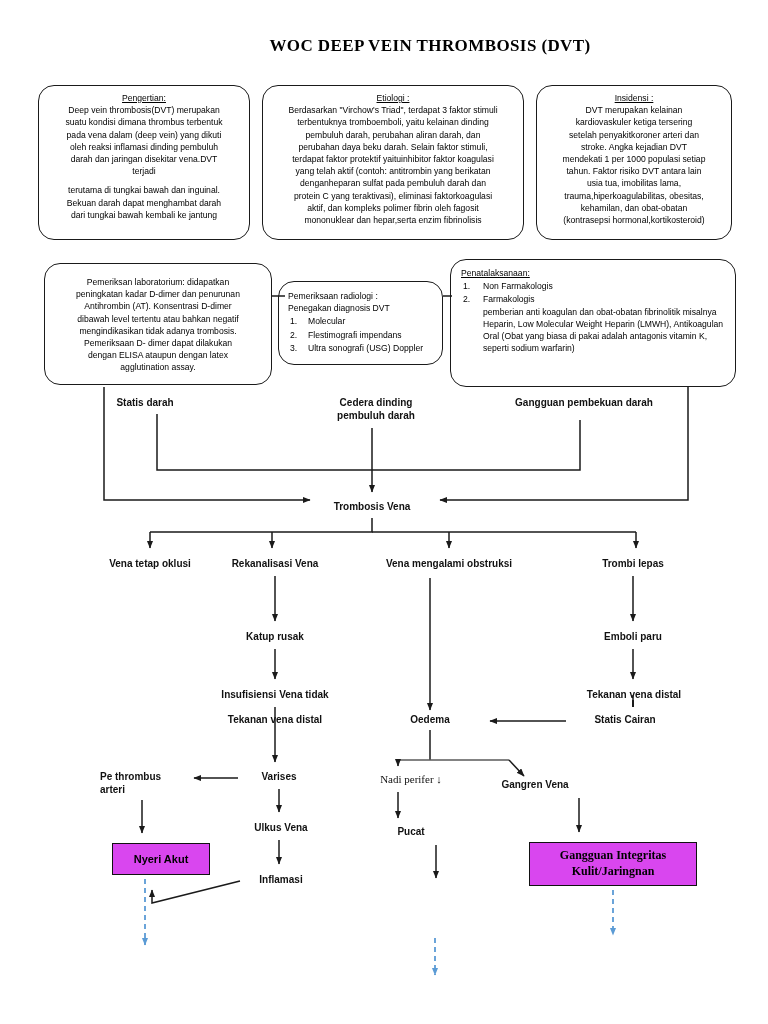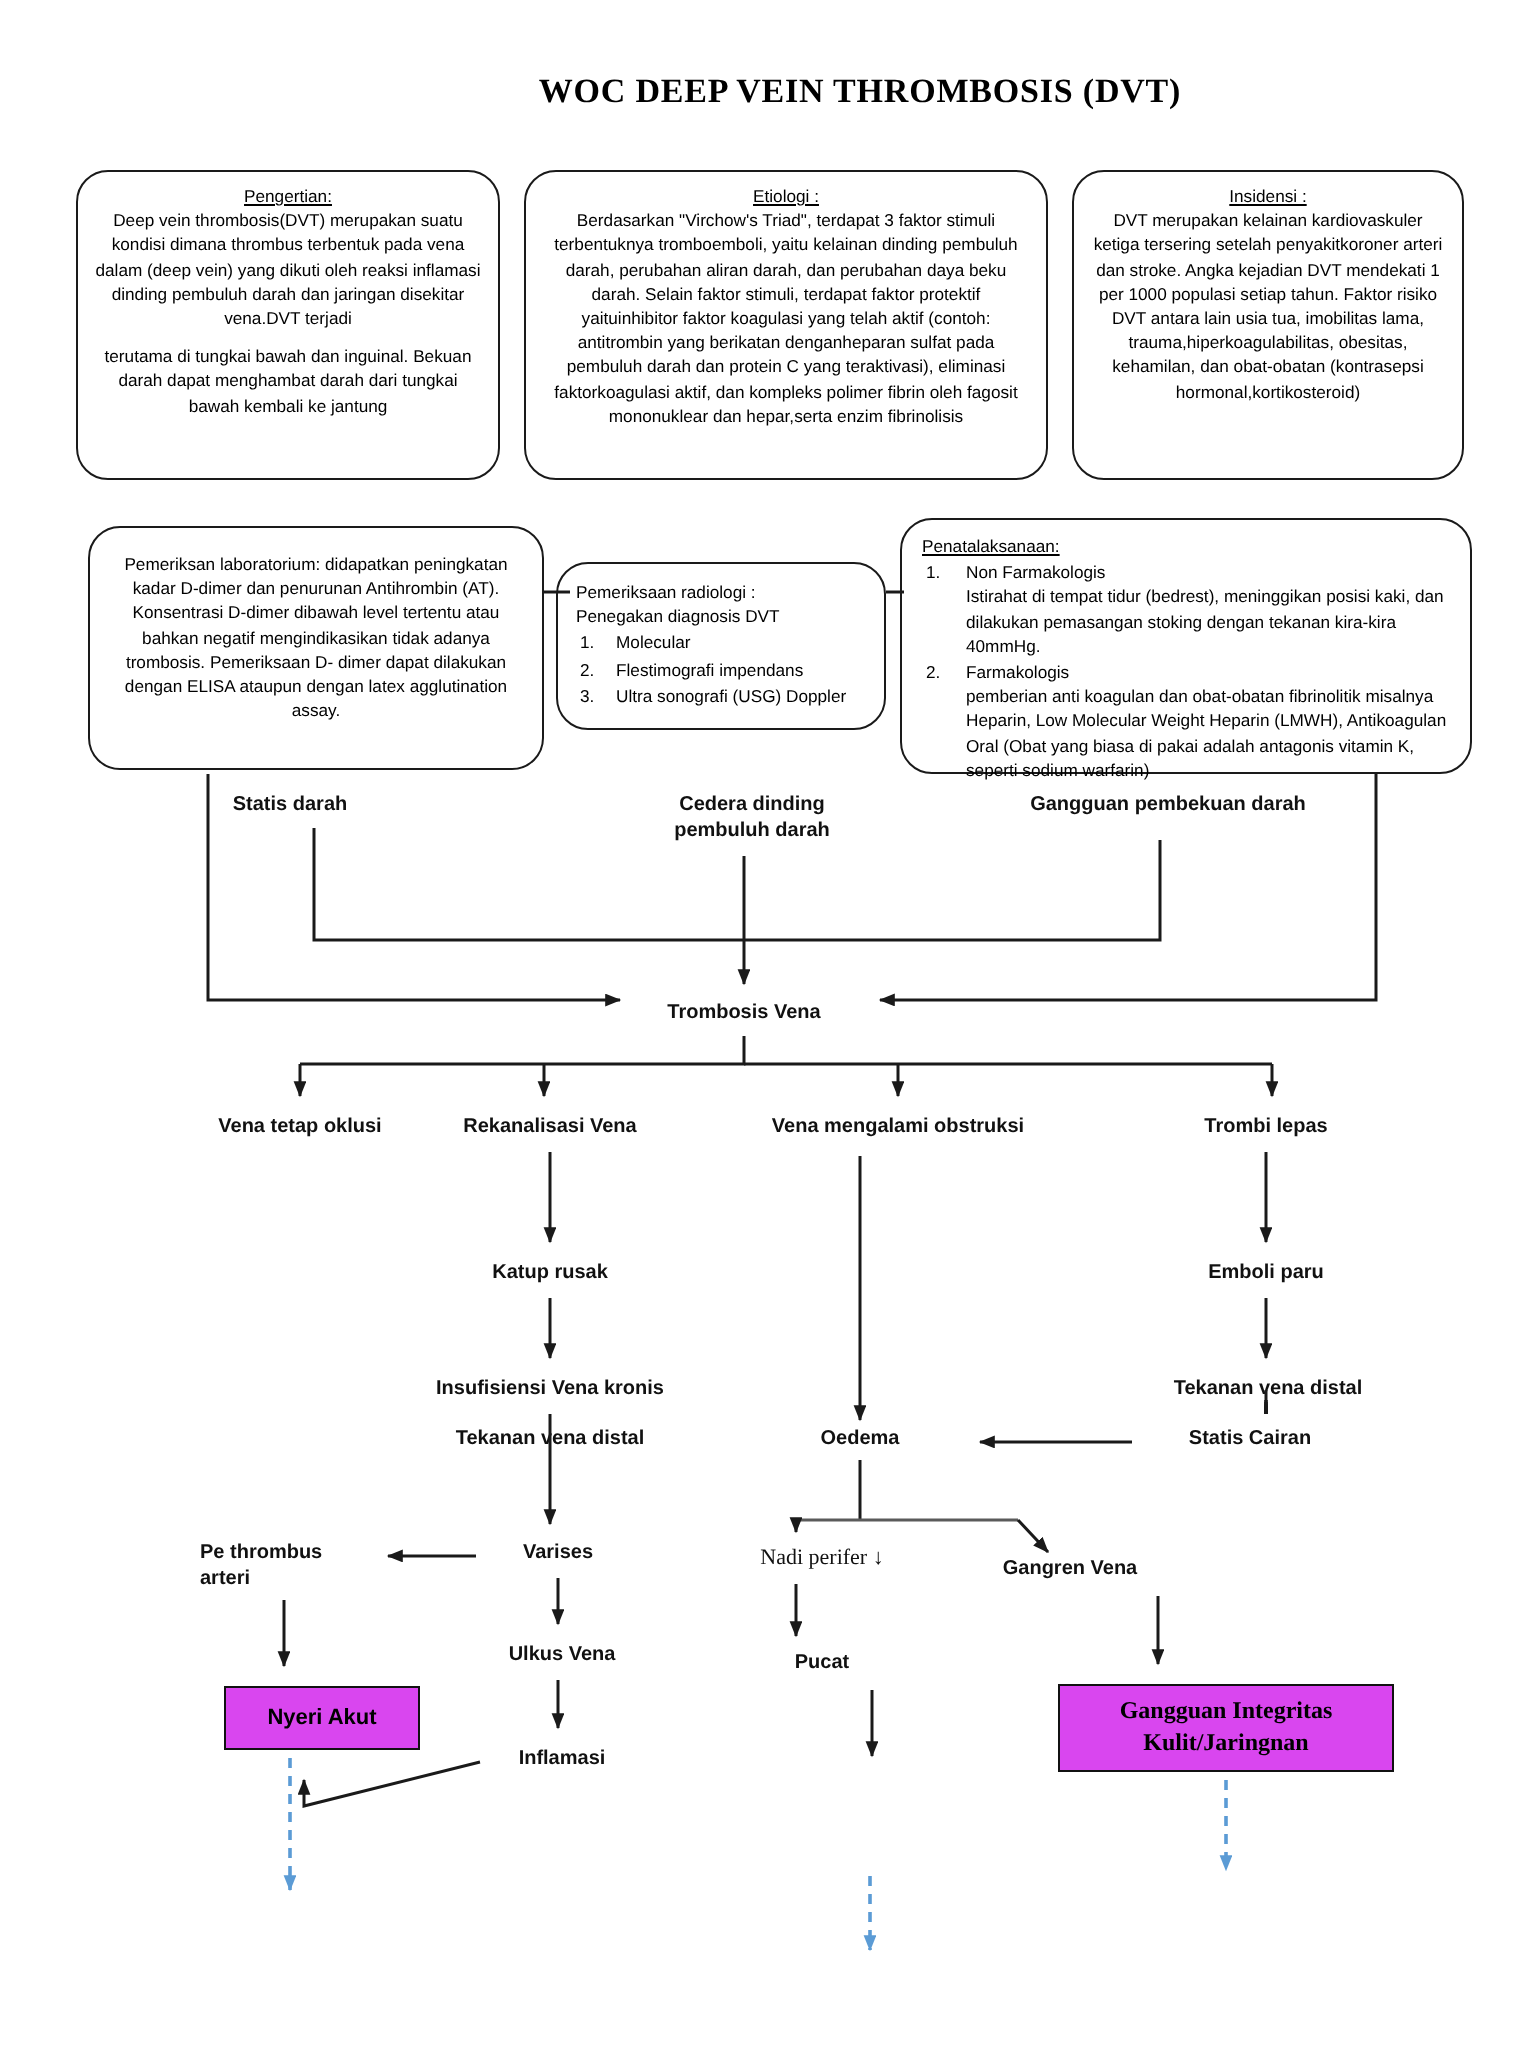--- a/index.html
+++ b/index.html
@@ -16,21 +16,21 @@
     font-family:"Liberation Serif", serif;font-weight:bold;font-size:17px;
     letter-spacing:.4px;
     padding-left:48px;
   }
 
   
   .rbox{
     position:absolute;box-sizing:border-box;
     border:1.4px solid #1a1a1a;border-radius:16px;background:#fff;
     font-size:8.6px;line-height:1.42;color:#000;
-    padding:6px 8px;
+    padding:6px 24px;
   }
   .rbox .hd{ text-decoration:underline; font-weight:normal; display:block;}
   .ctr{text-align:center;}
   .rbox p{margin:0;}
   .rbox .gap{height:7px;}
 
   
   .nlist{margin:0;padding:0;list-style:none;}
   .nlist > li{position:relative;padding-left:22px;margin-top:1px;}
   .nlist > li .num{position:absolute;left:2px;top:0;}
@@ -92,21 +92,20 @@
       <li><span class="num">3.</span><span>Ultra sonografi (USG) Doppler</span></li>
     </ul>
   </div>
 
   <div class="rbox" style="left:450px;top:259px;width:286px;height:128px;padding:7px 10px;">
     <span class="hd">Penatalaksanaan:</span>
     <ul class="nlist">
       <li>
         <span class="num">1.</span>
         <span>Non Farmakologis</span>
-        <span class="sub">Istirahat di tempat tidur (bedrest), meninggikan posisi kaki, dan dilakukan pemasangan stoking dengan tekanan kira-kira 40mmHg.</span>
       </li>
       <li>
         <span class="num">2.</span>
         <span>Farmakologis</span>
         <span class="sub">pemberian anti koagulan dan obat-obatan fibrinolitik misalnya Heparin, Low Molecular Weight Heparin (LMWH), Antikoagulan Oral (Obat yang biasa di pakai adalah antagonis vitamin K, seperti sodium warfarin)</span>
       </li>
     </ul>
   </div>
 
   <div class="node" style="left:90px;top:397px;width:110px;">Statis darah</div>
@@ -118,21 +117,21 @@
   <div class="node" style="left:317px;top:501px;width:110px;">Trombosis Vena</div>
 
   <div class="node" style="left:95px;top:558px;width:110px;">Vena tetap oklusi</div>
   <div class="node" style="left:215px;top:558px;width:120px;">Rekanalisasi Vena</div>
   <div class="node" style="left:370px;top:558px;width:158px;">Vena mengalami obstruksi</div>
   <div class="node" style="left:583px;top:558px;width:100px;">Trombi lepas</div>
 
   <div class="node" style="left:220px;top:631px;width:110px;">Katup rusak</div>
   <div class="node" style="left:583px;top:631px;width:100px;">Emboli paru</div>
 
-  <div class="node" style="left:196px;top:689px;width:158px;">Insufisiensi Vena kronis</div>
+  <div class="node" style="left:196px;top:689px;width:158px;">Insufisiensi Vena tidak</div>
   <div class="node" style="left:570px;top:689px;width:128px;">Tekanan vena distal</div>
 
   <div class="node" style="left:210px;top:714px;width:130px;">Tekanan vena distal</div>
   <div class="node" style="left:388px;top:714px;width:84px;">Oedema</div>
   <div class="node" style="left:570px;top:714px;width:110px;">Statis Cairan</div>
 
   <div class="node wrap" style="left:100px;top:771px;width:78px;text-align:left;">Pe thrombus arteri</div>
   <div class="node" style="left:243px;top:771px;width:72px;">Varises</div>
   <div class="node serif" style="left:357px;top:773px;width:108px;">Nadi perifer ↓</div>
   <div class="node" style="left:485px;top:779px;width:100px;">Gangren Vena</div>

